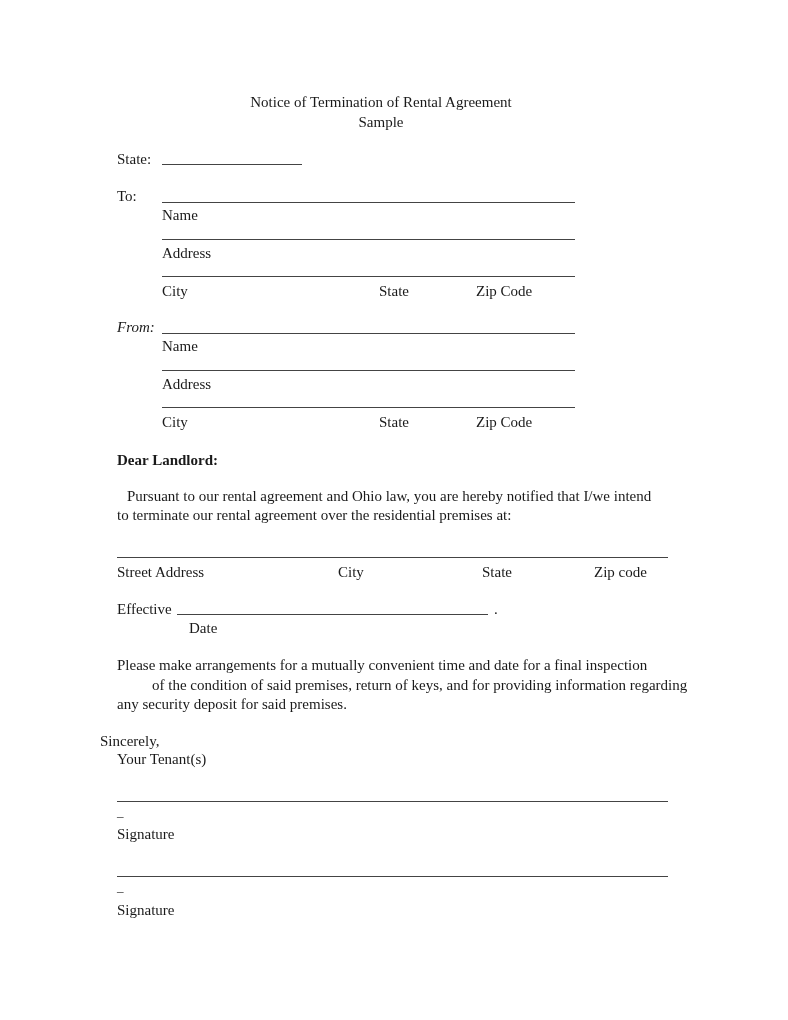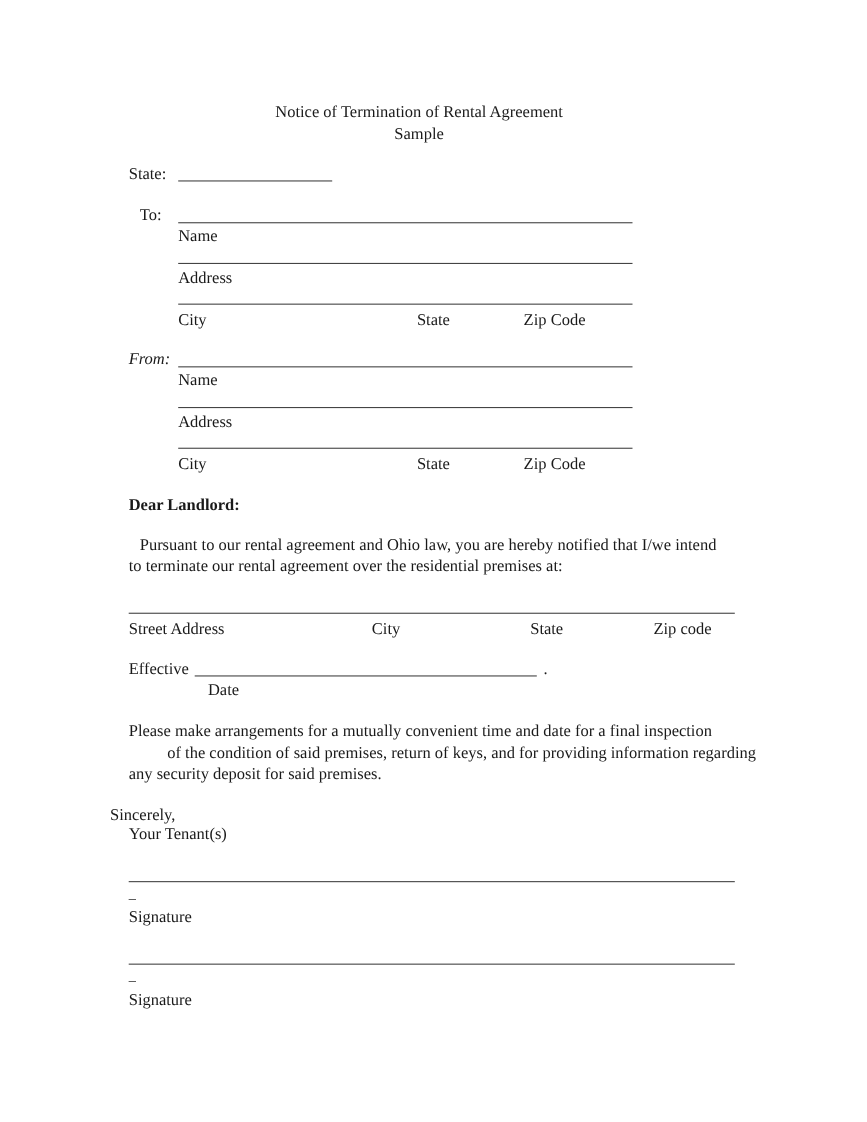--- a/index.html
+++ b/index.html
@@ -14,21 +14,21 @@
   </style>
 </head>
 <body>
 
 <div class="abs title" style="top:93px;">Notice of Termination of Rental Agreement</div>
 <div class="abs title" style="top:113px;">Sample</div>
 
 <div class="abs" style="left:117px; top:150px;">State:</div>
 <div class="line" style="left:162px; top:164px; width:140px;"></div>
 
-<div class="abs" style="left:127px; top:187px;font-family:Liberation Serif, serif;">To:</div>
+<div class="abs" style="left:117px; top:187px;font-family:Liberation Serif, serif;">To:</div>
 <div class="line" style="left:162px; top:202px; width:413px;"></div>
 <div class="abs" style="left:162px; top:206px;">Name</div>
 <div class="line" style="left:162px; top:239px; width:413px;"></div>
 <div class="abs" style="left:162px; top:244px;">Address</div>
 <div class="line" style="left:162px; top:276px; width:413px;"></div>
 <div class="abs" style="left:162px; top:282px;">City</div>
 <div class="abs" style="left:379px; top:282px;">State</div>
 <div class="abs" style="left:476px; top:282px;">Zip Code</div>
 
 <div class="abs" style="left:117px; top:318px;font-style:italic;">From:</div>

